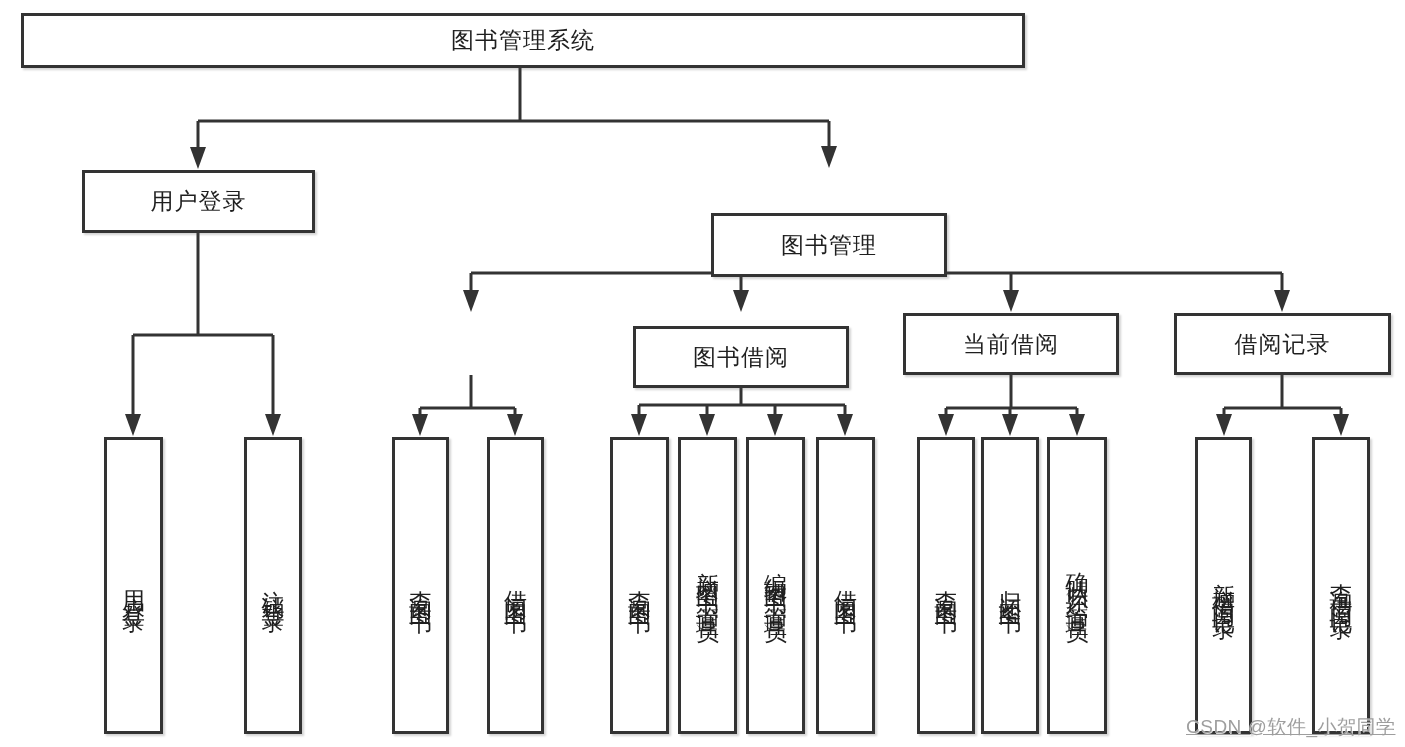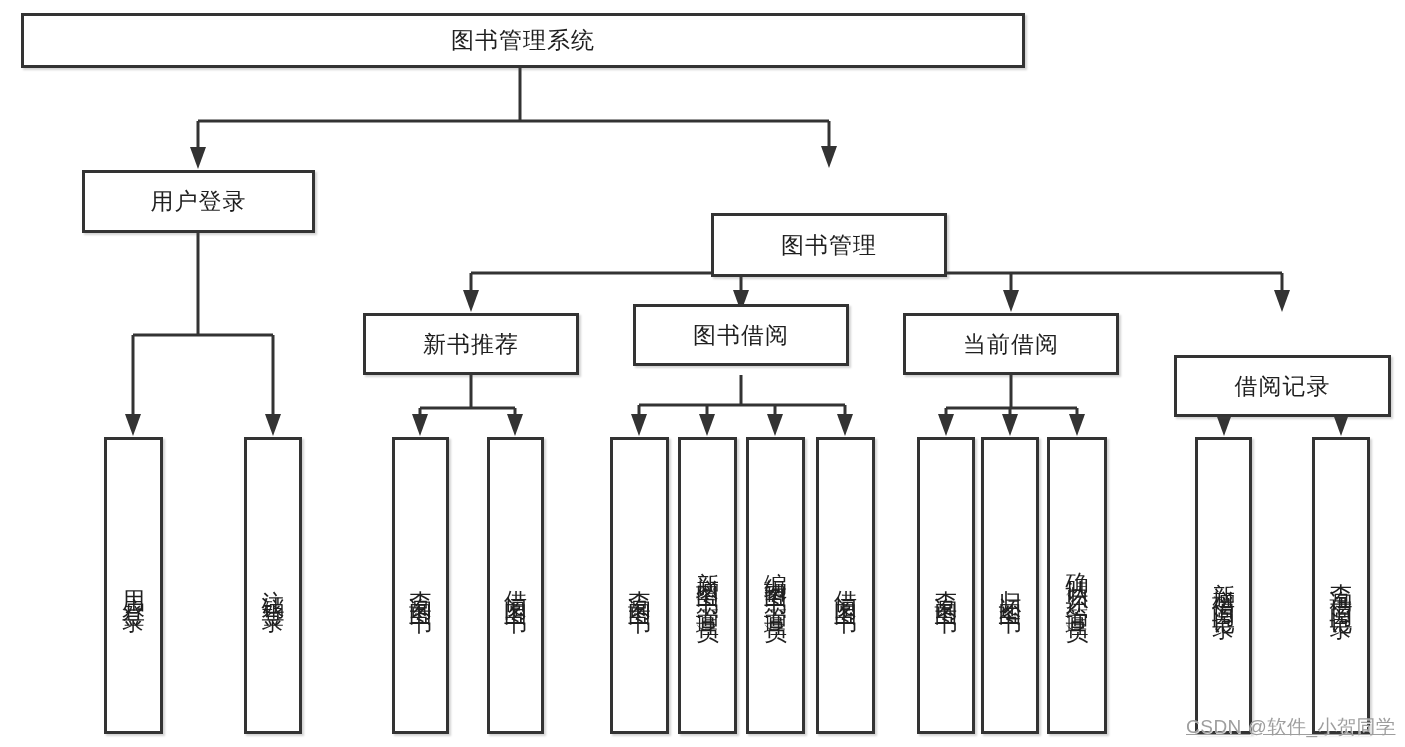--- a/index.html
+++ b/index.html
@@ -128,24 +128,23 @@
       <polygon points="1216,414 1232,414 1224,436"></polygon>
     <path d="M1341 408 V420"></path>
       <polygon points="1333,414 1349,414 1341,436"></polygon>
   </svg>
 
   <div class="box" style="left:21px; top:13px; width:1004px; height:55px;">图书管理系统</div>
 
   <div class="box" style="left:82px; top:170px; width:233px; height:63px;">用户登录</div>
   <div class="box" style="left:711px; top:169px; width:236px; height:64px;margin-top:44px;">图书管理</div>
 
-  <div class="box" style="left:363px; top:313px; width:216px; height:62px;">新书推荐</div>
-  <div class="box" style="left:633px; top:304px; width:216px; height:62px;">图书借阅</div>
+  <div class="box" style="left:633px; top:326px; width:216px; height:62px;">图书借阅</div>
   <div class="box" style="left:903px; top:313px; width:216px; height:62px;">当前借阅</div>
-  <div class="box" style="left:1174px; top:313px; width:217px; height:62px;margin-top:42px;">借阅记录</div>
+  <div class="box" style="left:1174px; top:313px; width:217px; height:62px;">借阅记录</div>
 
   <div class="box" style="left:104px; top:437px; width:59px; height:297px;">
     <span class="vtext">用户登录</span>
   </div>
   <div class="box" style="left:244px; top:437px; width:58px; height:297px;">
     <span class="vtext">注销登录</span>
   </div>
 
   <div class="box" style="left:392px; top:437px; width:57px; height:297px;">
     <span class="vtext">查询图书</span>

